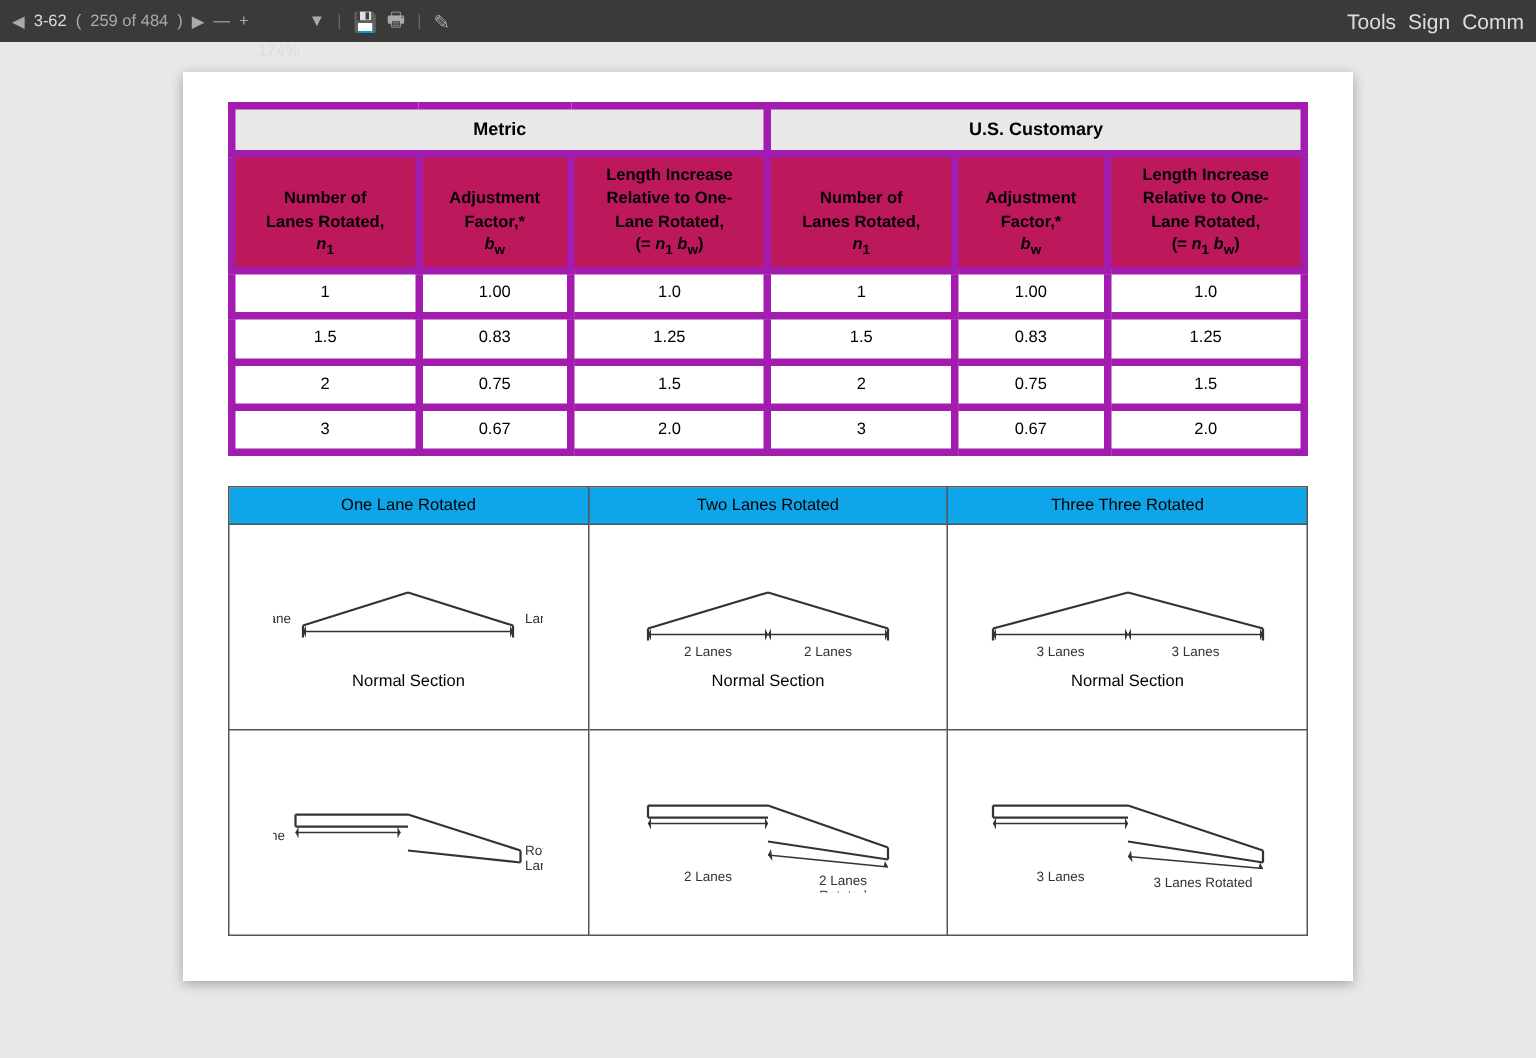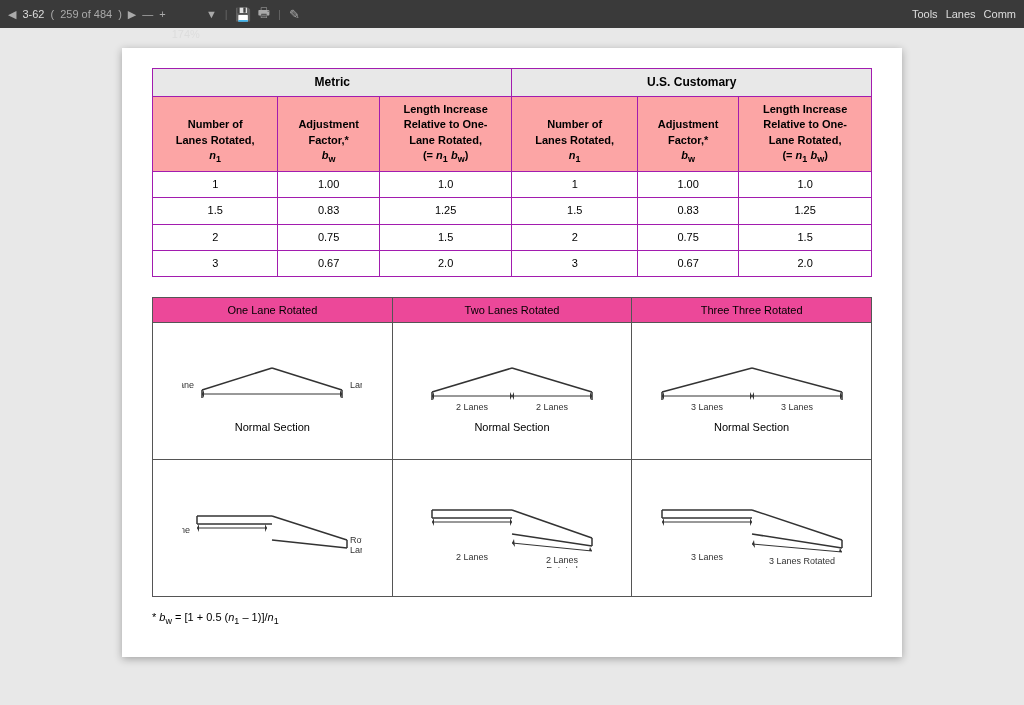--- a/index.html
+++ b/index.html
@@ -17,21 +17,21 @@
       font-size: 11px;
     }
     .toolbar-right {
       margin-left: auto;
       display: flex;
       gap: 8px;
     }
     .toolbar-right span {
       cursor: pointer;
       color: #ddd;
-      font-size: 11px;
+      font-size: 14px;
     }
 
     
     .main-content {
       background: #e8e8e8;
       min-height: 677px;
       display: flex;
       justify-content: center;
       align-items: flex-start;
       padding: 20px;
@@ -45,57 +45,57 @@
     }
 
     
     .data-table {
       width: 100%;
       border-collapse: collapse;
       margin-bottom: 20px;
       font-size: 11px;
     }
     .data-table th, .data-table td {
-      border: 1px solid #a21caf;
+      border: 5px solid #a21caf;
       text-align: center;
       padding: 5px 8px;
       line-height: 1.4;
     }
     .data-table thead tr:first-child th {
       background: #e8e8e8;
       font-weight: bold;
       font-size: 12px;
     }
     .data-table .section-header {
       background: #f0f0f0;
       font-weight: bold;
     }
     .data-table .col-header {
-      background: #fca5a5;
+      background: #be185d;
       font-weight: bold;
       vertical-align: bottom;
     }
     sub { font-size: 9px; }
     .italic { font-style: italic; }
 
     
     .diagrams-table {
       width: 100%;
       border-collapse: collapse;
       font-size: 11px;
     }
     .diagrams-table td {
       border: 1px solid #555;
       padding: 8px;
       text-align: center;
       vertical-align: top;
       width: 33.33%;
     }
     .diagrams-table .diagram-header {
-      background: #ec4899;
+      background: #0ea5e9;
       font-weight: normal;
       font-size: 11px;
       padding: 6px;
       border: 1px solid #555;
       text-align: center;
     }
     .diagram-cell {
       height: 120px;
       display: flex;
       flex-direction: column;
@@ -123,21 +123,21 @@
   <span style="color:#aaa; cursor:pointer;">+</span>
   <span style="color:#ddd;margin-top:40px;">174%</span>
   <span style="color:#aaa;">▼</span>
   <span style="color:#666; margin:0 2px;">|</span>
   <span style="color:#aaa; font-size:13px;">💾</span>
   <span style="color:#aaa; font-size:13px;">🖶</span>
   <span style="color:#666; margin:0 2px;">|</span>
   <span style="color:#aaa; font-size:13px;">✎</span>
   <div class="toolbar-right">
     <span>Tools</span>
-    <span>Lanes</span>
+    <span>Sign</span>
     <span>Comm</span>
   </div>
 </div>
 
 <div class="main-content">
   <div class="page-content">
 
     <table class="data-table">
       <thead>
         <tr>
@@ -346,18 +346,15 @@
                 <polygon points="183,60 185,64 182,64" fill="#333"></polygon>
                 <text x="50" y="72" font-size="9" text-anchor="middle" fill="#333">3 Lanes</text>
                 <text x="145" y="76" font-size="9" text-anchor="middle" fill="#333">3 Lanes Rotated</text>
               </svg>
             </div>
           </td>
         </tr>
       </tbody>
     </table>
 
-    <div class="footnote">
-      * <span class="italic">b</span><sub>w</sub> = [1 + 0.5 (<span class="italic">n</span><sub>1</sub> – 1)]/<span class="italic">n</span><sub>1</sub>
-    </div>
 
   </div>
 </div>
 
 </body></html>

